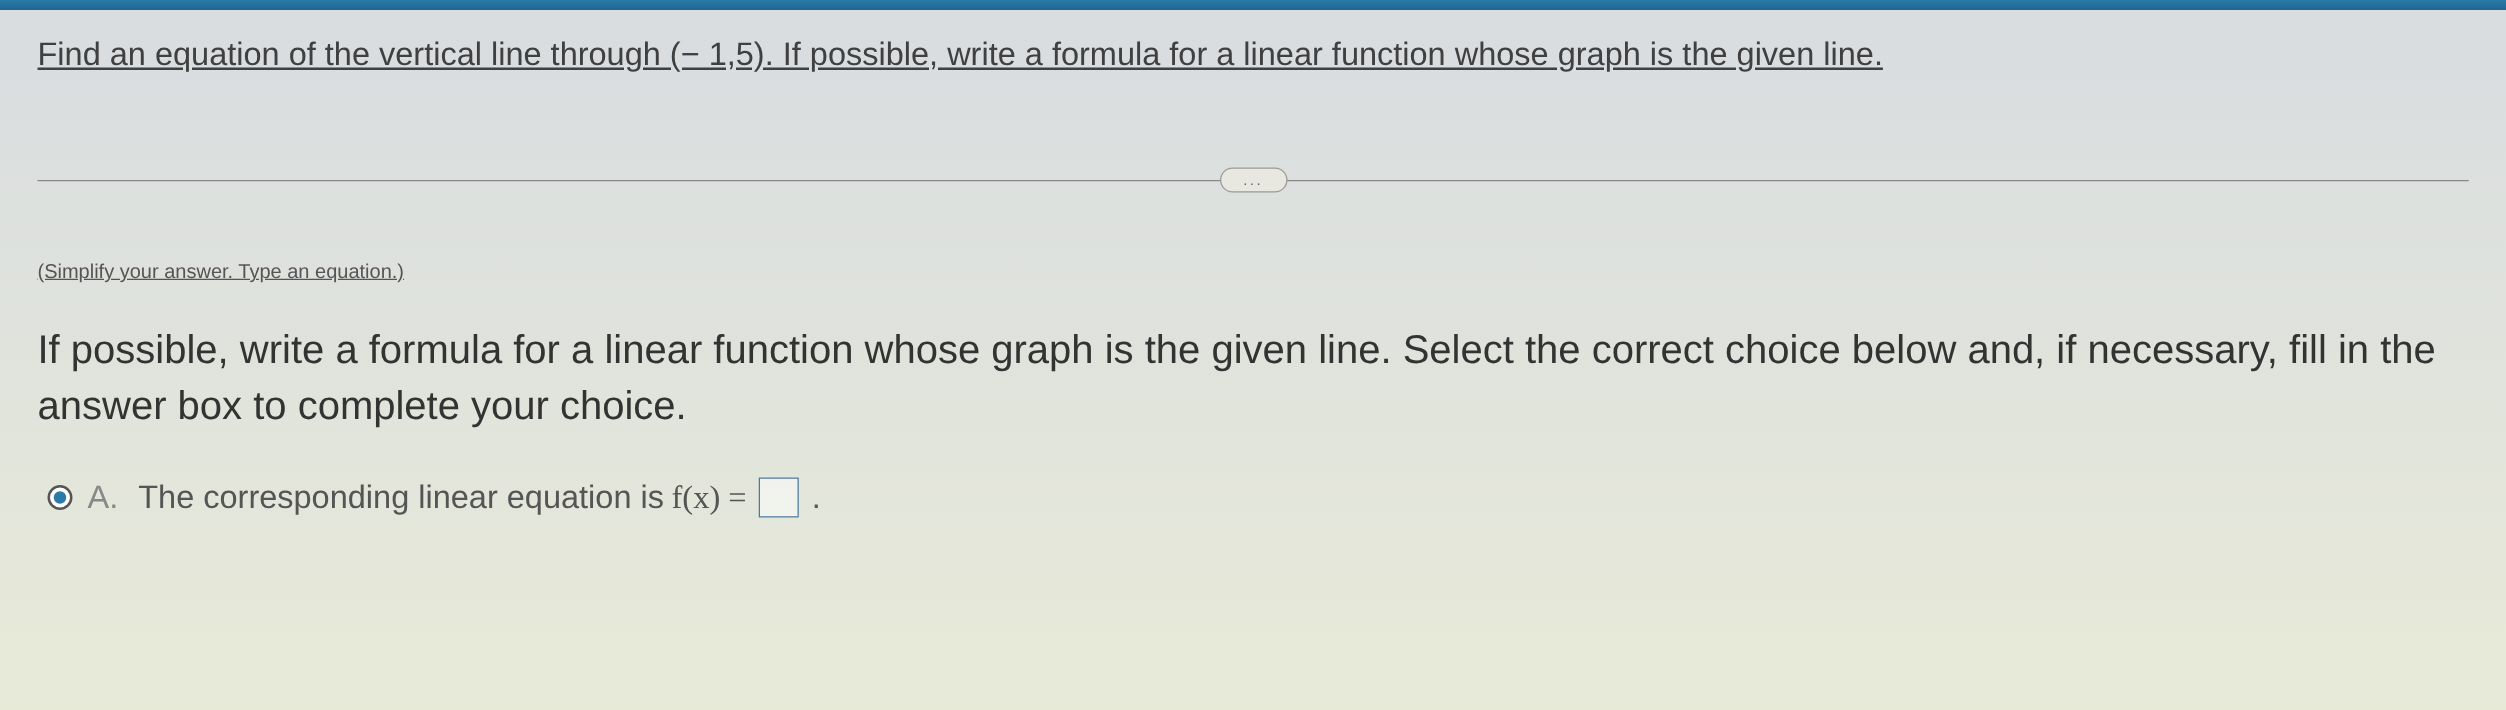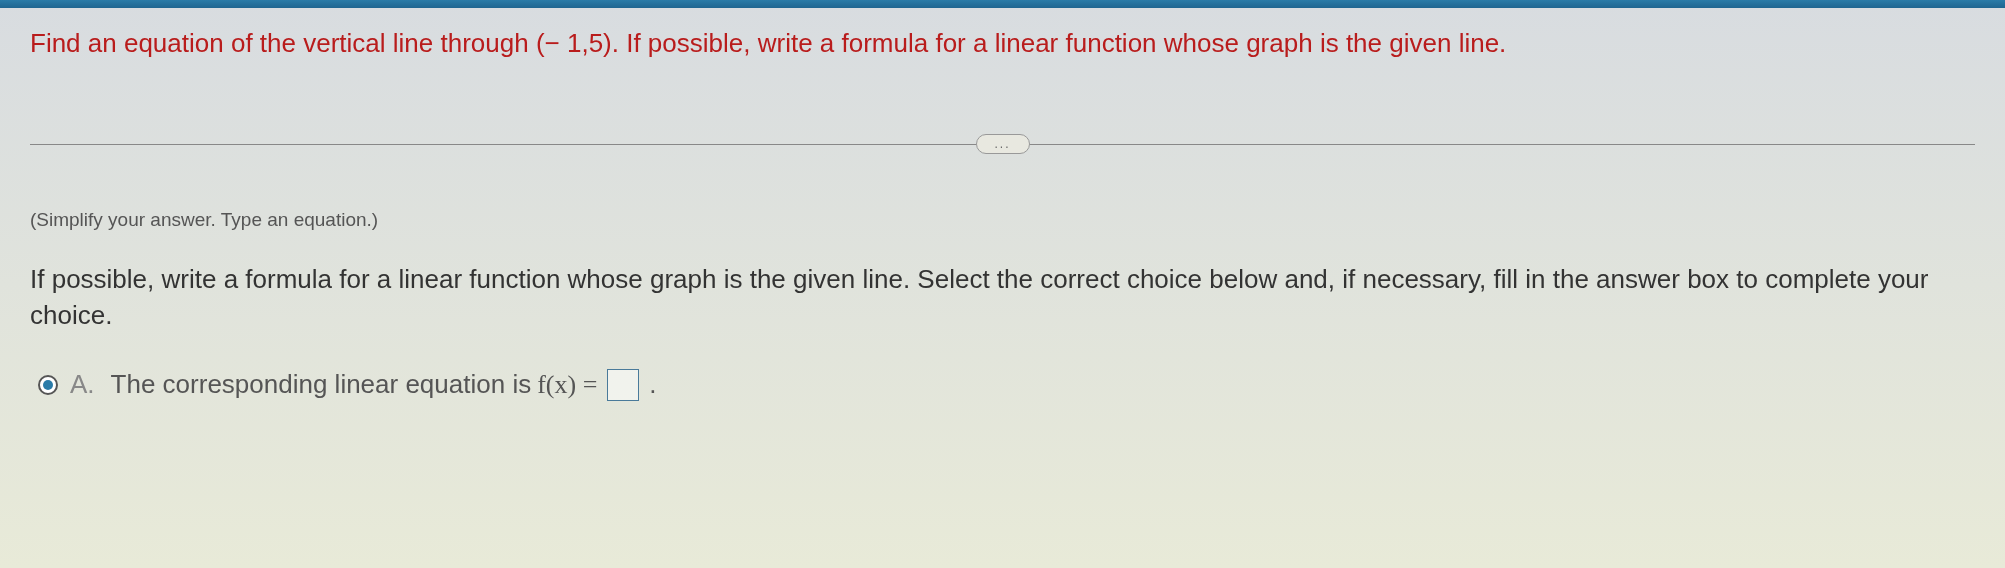--- a/index.html
+++ b/index.html
@@ -17,22 +17,23 @@
     .top-bar {
       height: 8px;
       background: linear-gradient(to bottom, #2a7ba8, #1f6590);
       width: 100%;
     }
     .content {
       padding: 20px 30px;
     }
     .question-text {
       font-size: 26px;
-      color: #b91c1c;
+      color: #404040;
       margin-bottom: 30px;
+      text-decoration: underline;
     }
     .divider-container {
       display: flex;
       align-items: center;
       justify-content: center;
       margin: 25px 30px;
       position: relative;
     }
     .divider-line {
       height: 1px;
@@ -56,26 +57,27 @@
     .answer-line {
       font-size: 26px;
       color: #333;
       margin-bottom: 8px;
     }
     .answer-value {
       font-family: 'Times New Roman', serif;
       color: #444;
     }
     .hint-text {
-      font-size: 19px;
+      font-size: 16px;
       color: #555;
       margin-bottom: 30px;
+      text-decoration: underline;
     }
     .instruction-text {
-      font-size: 26px;
+      font-size: 32px;
       color: #333;
       line-height: 1.4;
       margin-bottom: 35px;
     }
     .choice-row {
       display: flex;
       align-items: center;
       gap: 12px;
       padding-left: 8px;
     }

